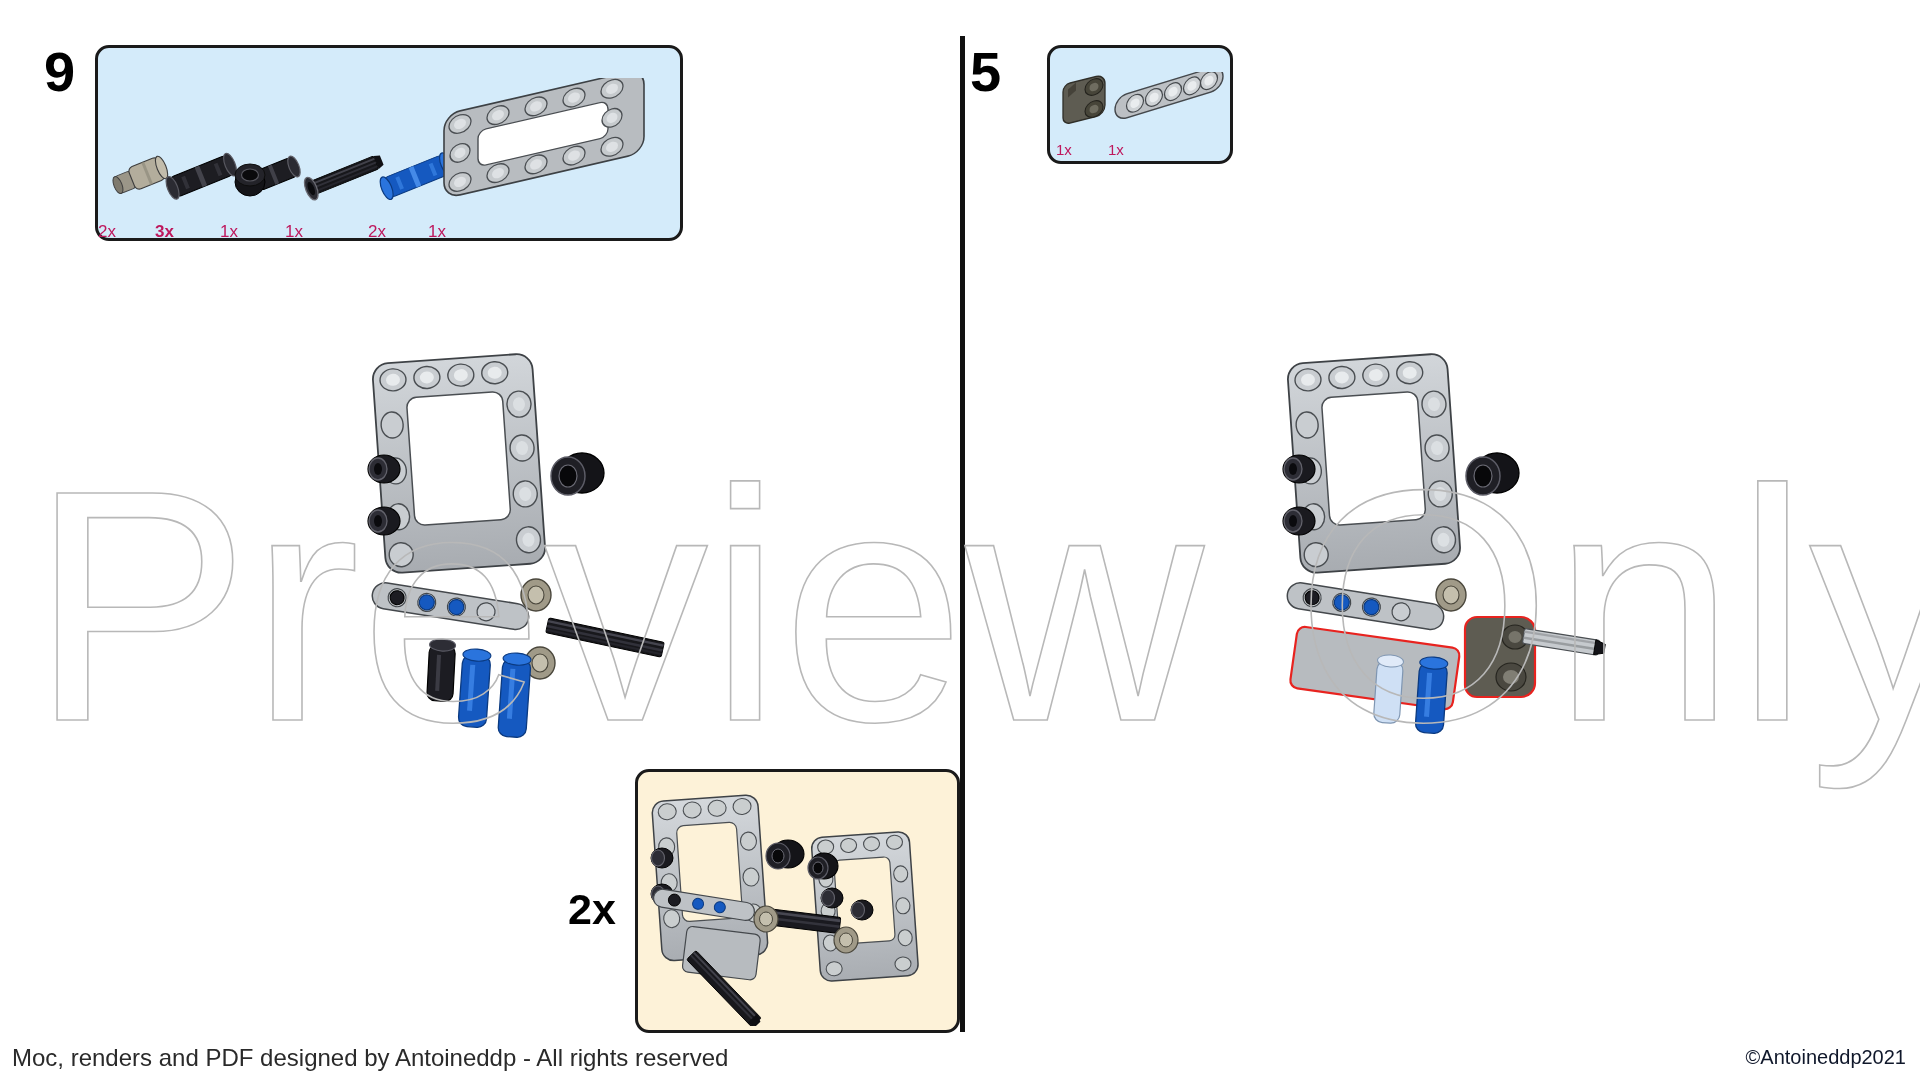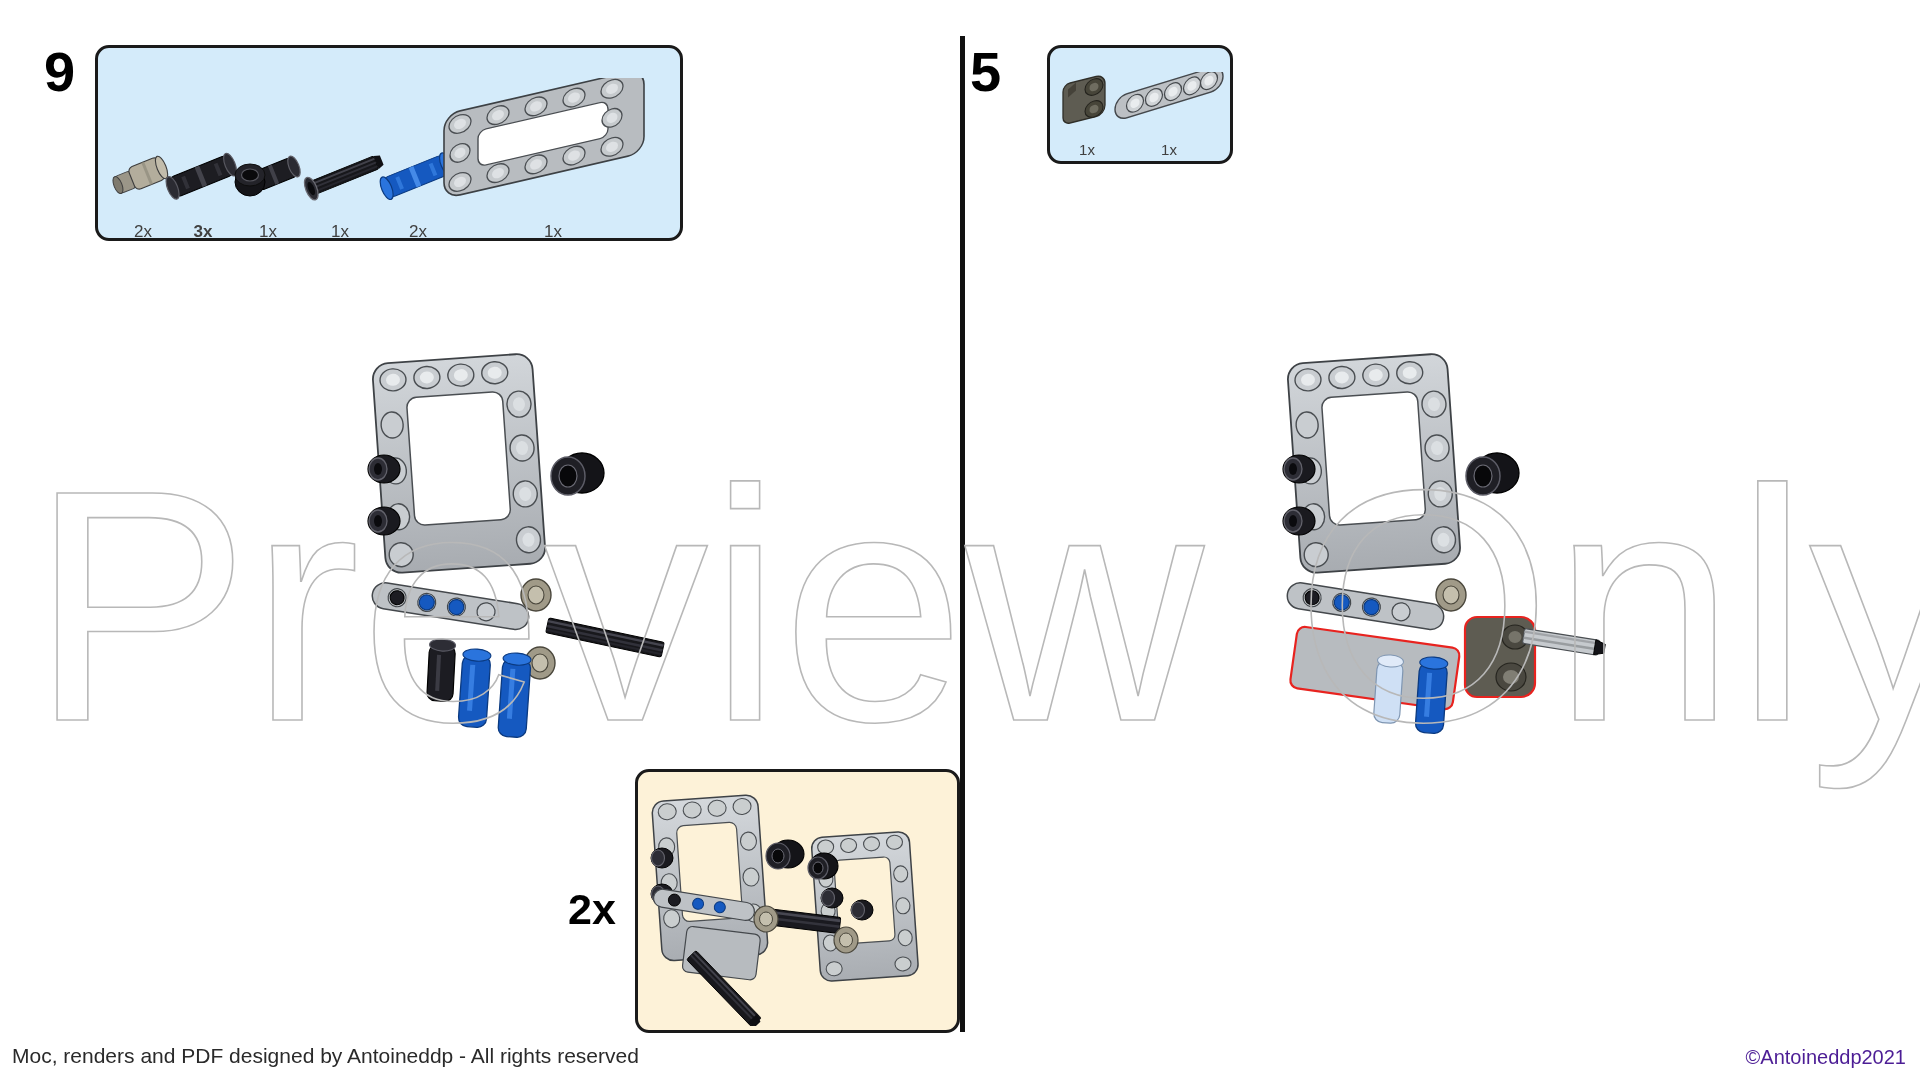--- a/index.html
+++ b/index.html
@@ -73,26 +73,26 @@
   #step9-parts  { left: 95px;  top: 45px; width: 588px; height: 196px; }
   #step10-parts { left: 1047px; top: 45px; width: 186px; height: 119px; }
 
   .part-slot {
     position: absolute;
     text-align: center;
   }
   .part-qty {
     font-family: "Liberation Sans", sans-serif;
     font-size: 17px;
-    color: #404040;
+    color: #be185d;
     position: absolute;
     bottom: 0;
     left: 0;
     width: 100%;
-    text-align: center;
+    text-align: left;
   }
   #step10-parts .part-qty { font-size: 15px; }
 
   .part-art {
     position: absolute;
     bottom: 22px;
     left: 0;
     width: 100%;
     height: 70px;
   }
@@ -135,32 +135,32 @@
     width: 305px;
     height: 244px;
   }
 
   
   .footer-left {
     position: absolute;
     left: 12px;
     top: 1044px;
     font-family: "Liberation Sans", sans-serif;
-    font-size: 21px;
+    font-size: 24px;
     color: #2a2a2a;
     z-index: 4;
     white-space: nowrap;
   }
   .footer-right {
     position: absolute;
     right: 14px;
     top: 1046px;
     font-family: "Liberation Sans", sans-serif;
     font-size: 20px;
-    color: #4c1d95;
+    color: #0f172a;
     z-index: 4;
     white-space: nowrap;
   }
 </style>
 </head>
 <body>
 
 <div class="divider"></div>
 
 <div class="step-number" id="step9-number">9</div>

